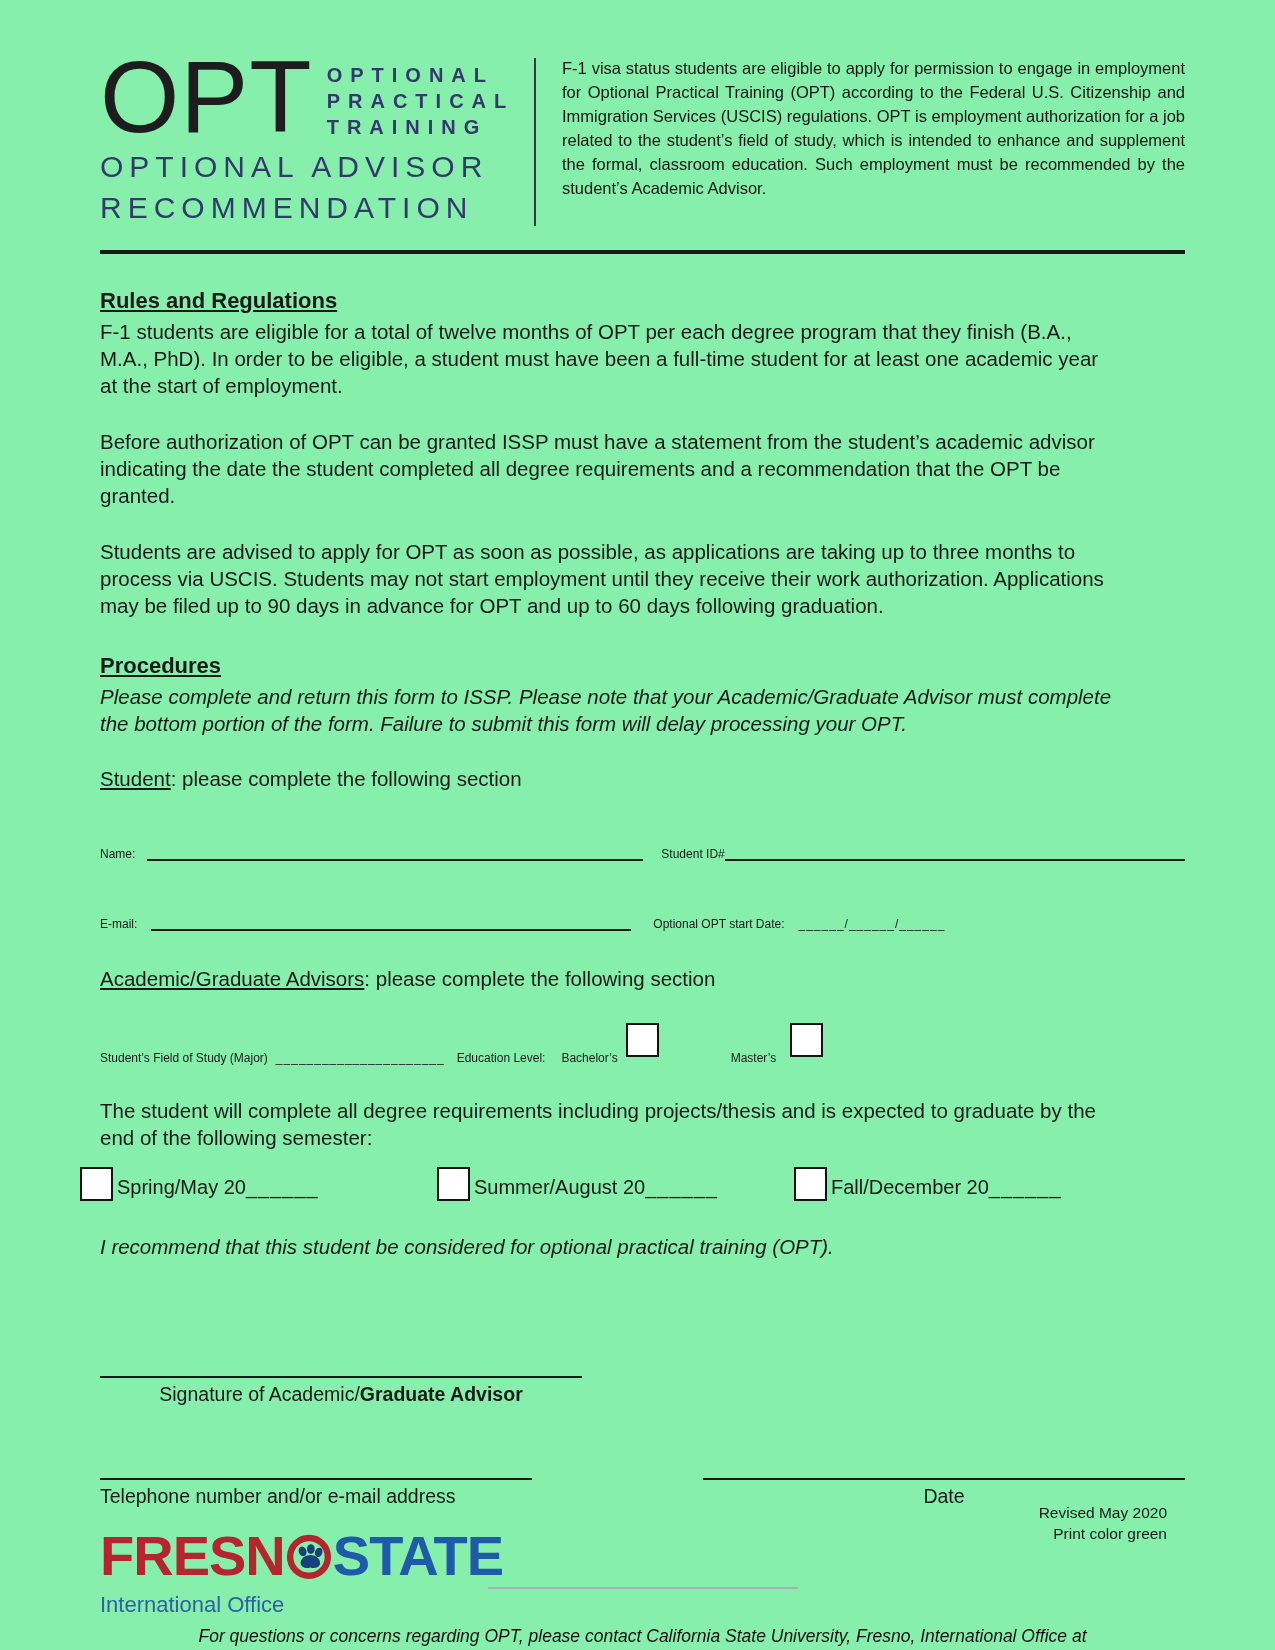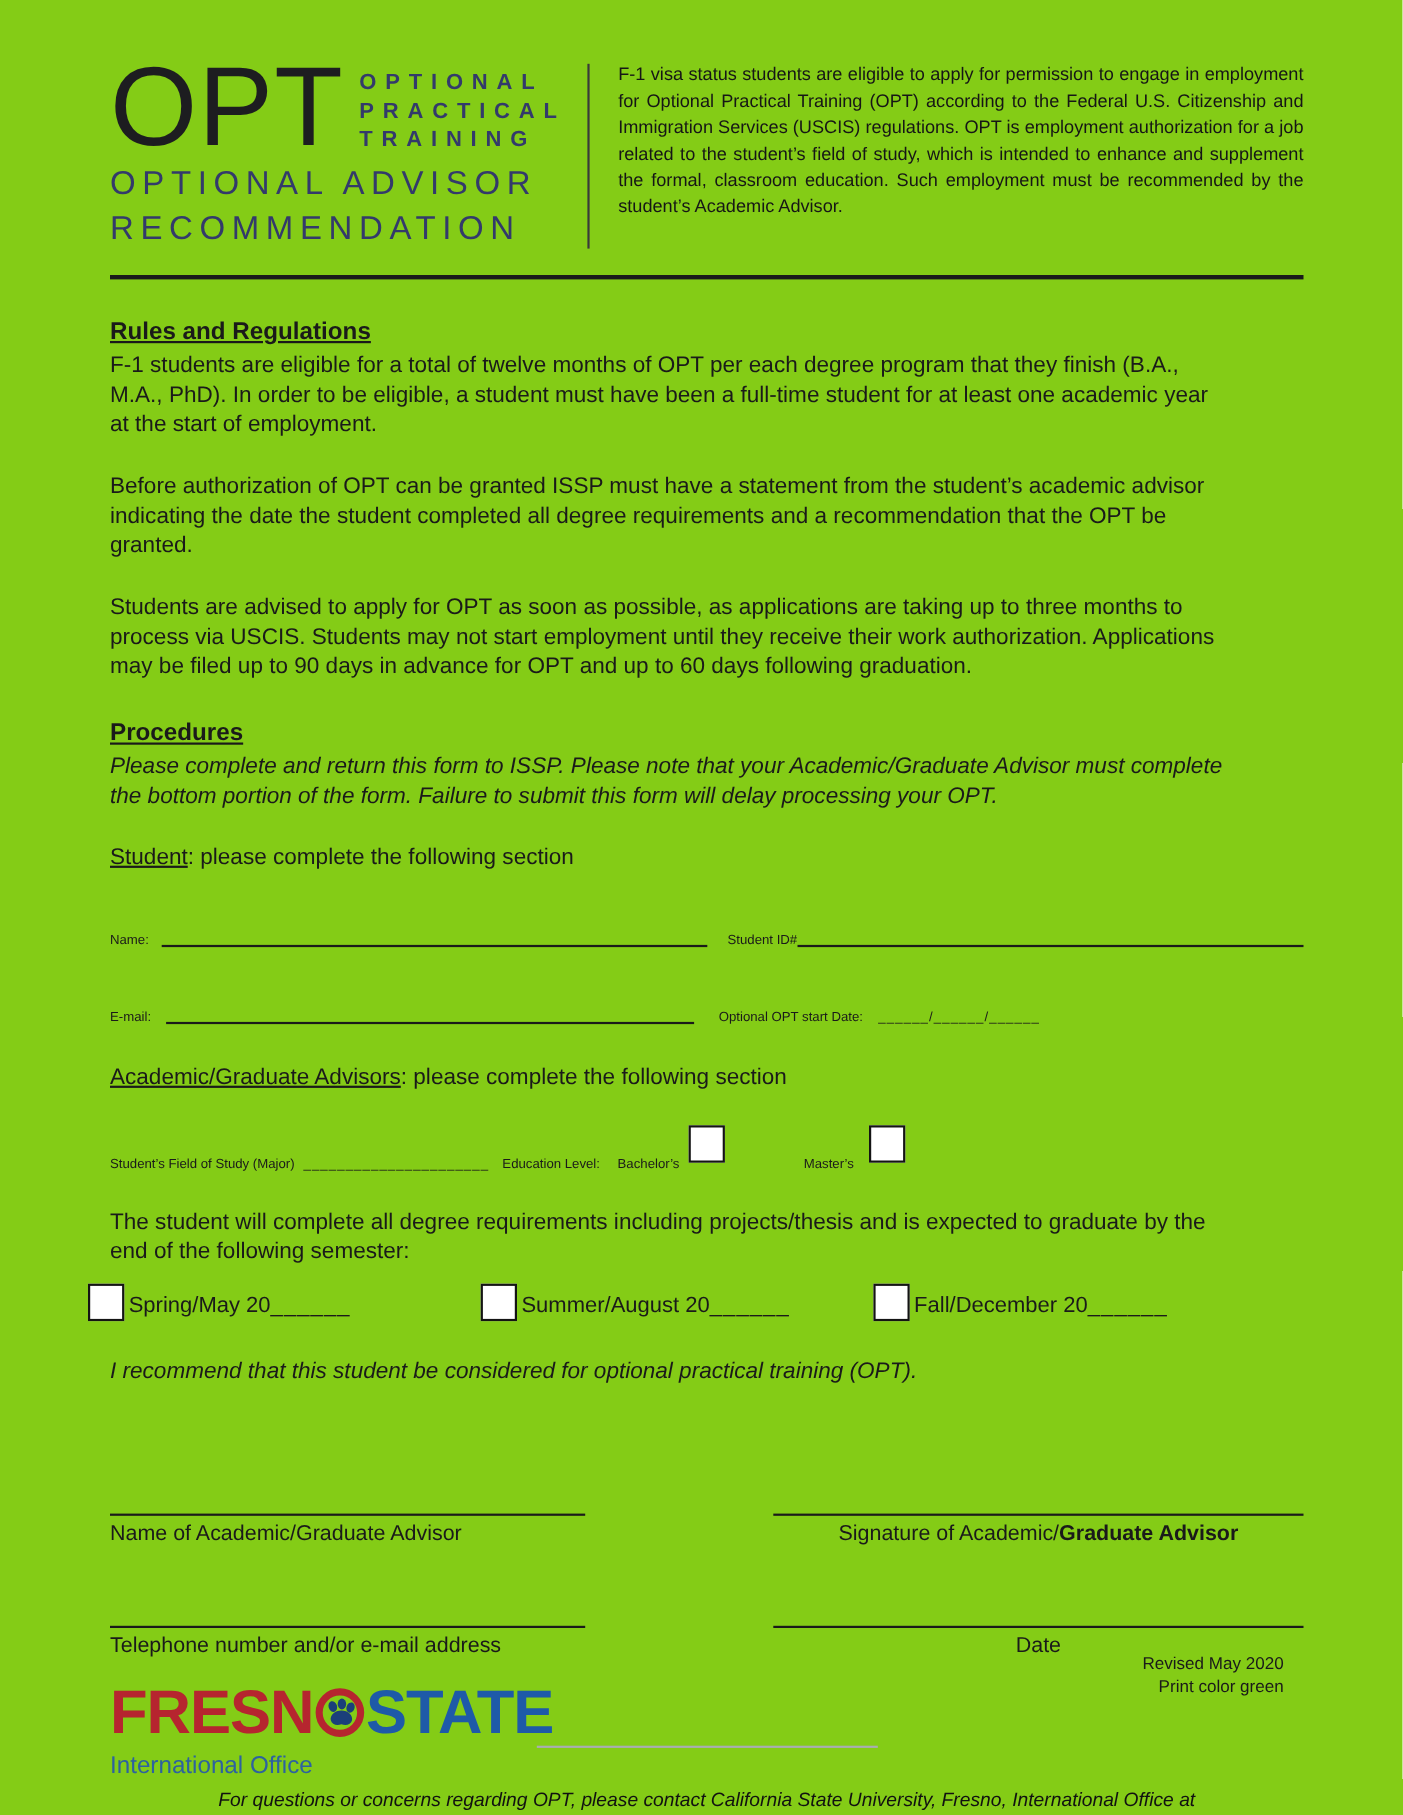--- a/index.html
+++ b/index.html
@@ -1,20 +1,20 @@
 <!DOCTYPE html>
 <html><head>
 <meta charset="utf-8">
 <style>
   html,body { margin:0; padding:0; background:#ffffff; }
   .page {
     position:relative;
     width:1275px; height:1650px;
     margin:0 auto;
-    background:#84cc16;
+    background:#86efac;
     box-sizing:border-box;
     padding:52px 90px 0 100px;
     font-family:"Liberation Sans", sans-serif;
     color:#1a1a1a;
     overflow:hidden;
   }
 
   
   .header { display:flex; align-items:flex-start; }
   .logo-block { width:430px; flex:0 0 auto; }
@@ -200,24 +200,20 @@
     <div class="sem-opt">
       <span class="cbx"></span>
       <span>Fall/December 20</span>
         <span class="uline">______</span>
     </div>
   </div>
 
   <p class="body-p italic-p" style="margin-top:34px;">I recommend that this student be considered for optional practical training (OPT).</p>
 
   <div class="sig-row" style="margin-top:116px;">
-    <div class="sig-col sig-col-left">
-      <div class="sig-line"></div>
-      <div class="sig-label">Name of Academic/Graduate Advisor</div>
-    </div>
     <div class="sig-col sig-col-right">
       <div class="sig-line"></div>
       <div class="sig-label sig-center">
         <span>Signature of Academic/</span><b>Graduate Advisor</b>
       </div>
     </div>
   </div>
 
   <div class="sig-row" style="margin-top:72px;">
     <div class="sig-col sig-col-left">

